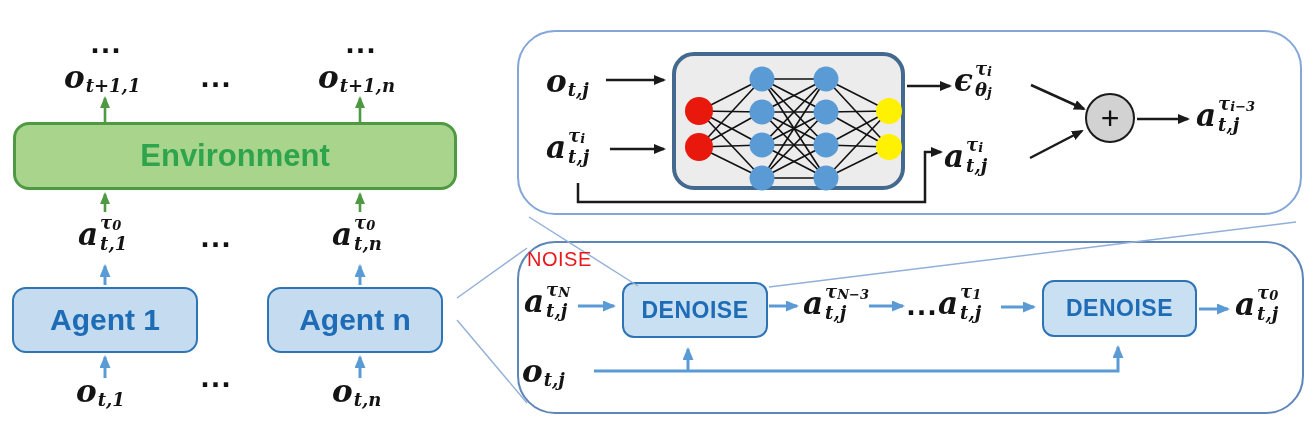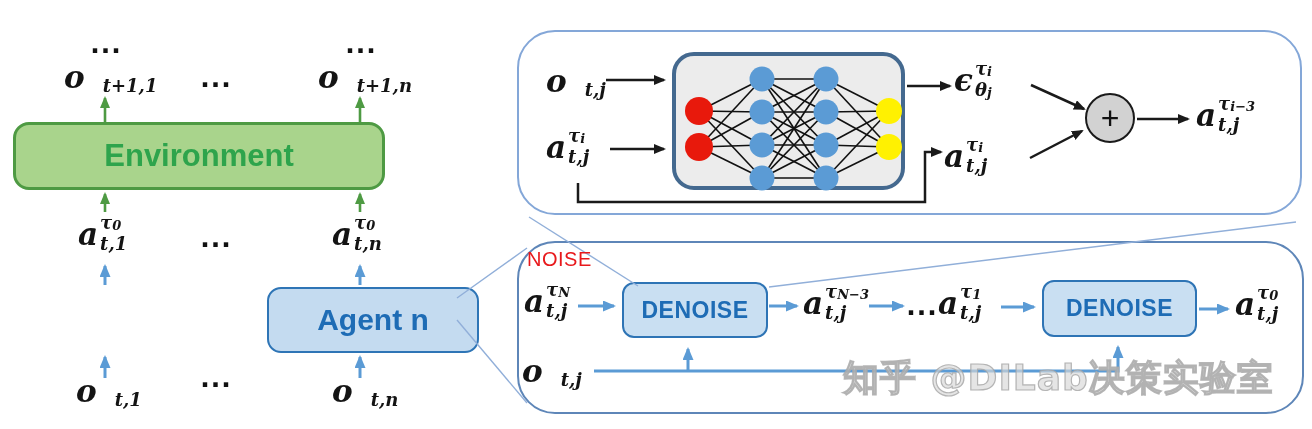--- a/index.html
+++ b/index.html
@@ -1,20 +1,20 @@
 <!DOCTYPE html>
 <html style="--env_fill: #A9D48C; --env_border: #4E9A43; --env_text: #2EA44C; --agent_fill: #C4DBF0; --agent_border: #2E75B6; --agent_text: #1E6CB5; --denoise_fill: #C9DFF2; --denoise_border: #2E74B5; --denoise_text: #1E6CB5; --noise_text: #E8191C; --arrow_green: #4E9A43; --arrow_blue: #5B9BD5; --arrow_black: #1A1A1A; --leader_line: #91AFD9; --outer_box_border_top: #84A7D8; --outer_box_border_bottom: #5E86B8; --nn_box_fill: #ECECEC; --nn_box_border: #44698F; --nn_input: #E8190C; --nn_hidden: #5B9BD5; --nn_output: #FFF101; --plus_fill: #D2D2D2; --watermark_color: #C8C8C8;"><head>
 <meta charset="utf-8">
 <style>
   html,body{margin:0;padding:0;background:#ffffff;}
   .canvas{position:relative;width:1312px;height:429px;background:#fff;overflow:hidden;
           font-family:"Liberation Sans", sans-serif;}
 
   
-  .env-box{position:absolute;left:13px;top:122px;width:372px;height:68px;
+  .env-box{position:absolute;left:13px;top:122px;width:444px;height:68px;
     background:var(--env_fill,#A9D48C);border:3px solid var(--env_border,#4E9A43);
     border-radius:16px;display:flex;align-items:center;justify-content:center;box-sizing:border-box;}
   .env-box span{color:var(--env_text,#2EA44C);font-weight:bold;font-size:31px;}
 
   .agent-box{position:absolute;top:287px;height:66px;background:var(--agent_fill,#C4DBF0);
     border:2.5px solid var(--agent_border,#2E75B6);border-radius:14px;box-sizing:border-box;
     display:flex;align-items:center;justify-content:center;}
   .agent-box span{color:var(--agent_text,#1E6CB5);font-weight:bold;font-size:30px;}
 
   .callout-box{position:absolute;background:#fff;box-sizing:border-box;border-radius:38px;}
@@ -35,21 +35,21 @@
     display:flex;align-items:center;justify-content:center;font-size:32px;font-weight:400;color:#111;line-height:1;}
 
   
   .math{position:absolute;display:flex;align-items:center;color:#141414;
     font-family:"DejaVu Serif", serif;font-style:italic;font-weight:bold;}
   .mb{font-size:31px;line-height:0.95;}
   .stk{display:inline-flex;flex-direction:column;margin-left:2px;}
   .srow{display:flex;align-items:flex-start;height:21px;line-height:1;}
   .g{font-size:18px;}
   .gi{font-size:13px;margin-top:5px;}
-  .sb{font-size:18px;margin-top:15px;margin-left:18px;}
+  .sb{font-size:18px;margin-top:15px;margin-left:1px;}
 
   .dots{position:absolute;font-family:"DejaVu Sans", sans-serif;font-weight:bold;font-size:25px;
     color:#111;letter-spacing:1px;width:40px;text-align:center;}
 
   .noise-label{position:absolute;left:527px;top:248px;color:var(--noise_text,#E8191C);
     font-weight:normal;font-size:20px;letter-spacing:0.5px;}
 
   .watermark{position:absolute;left:843px;top:354px;font-size:36px;font-weight:bold;
     font-family:"DejaVu Sans", sans-serif;letter-spacing:1px;
     color:rgba(215,215,215,0.65);-webkit-text-stroke:1.2px rgba(165,165,165,0.8);white-space:nowrap;}
@@ -64,21 +64,24 @@
   .f-black{fill:var(--arrow_black,#1A1A1A);}
 </style>
 </head>
 <body>
 
 <div class="canvas">
 
   <div class="env-box">
     <span>Environment</span>
   </div>
-  <div class="agent-box" style="left:267px;width:212px;">
+  <div class="agent-box" style="left:12px;width:186px;">
+    <span>Agent 1</span>
+  </div>
+  <div class="agent-box" style="left:267px;width:176px;">
     <span>Agent n</span>
   </div>
 
   <div class="callout-box callout-top"></div>
   <div class="callout-box callout-bottom"></div>
   <div class="nn-box"></div>
   <div class="denoise-box" style="left:622px;top:282px;width:146px;height:56px;">
     <span>DENOISE</span>
   </div>
   <div class="denoise-box" style="left:1042px;top:280px;width:155px;height:57px;">
@@ -341,14 +344,13 @@
     <span class="srow">
           <span class="g">t,j</span>
         </span>
       </span>
   </div>
   <div class="math" style="left:522px;top:354px;">
     <span class="mb">o</span>
       <span class="sb">t,j</span>
   </div>
 
-  <div class="watermark">知乎 @DILab决策实验室</div>
 </div>
 
 </body></html>

